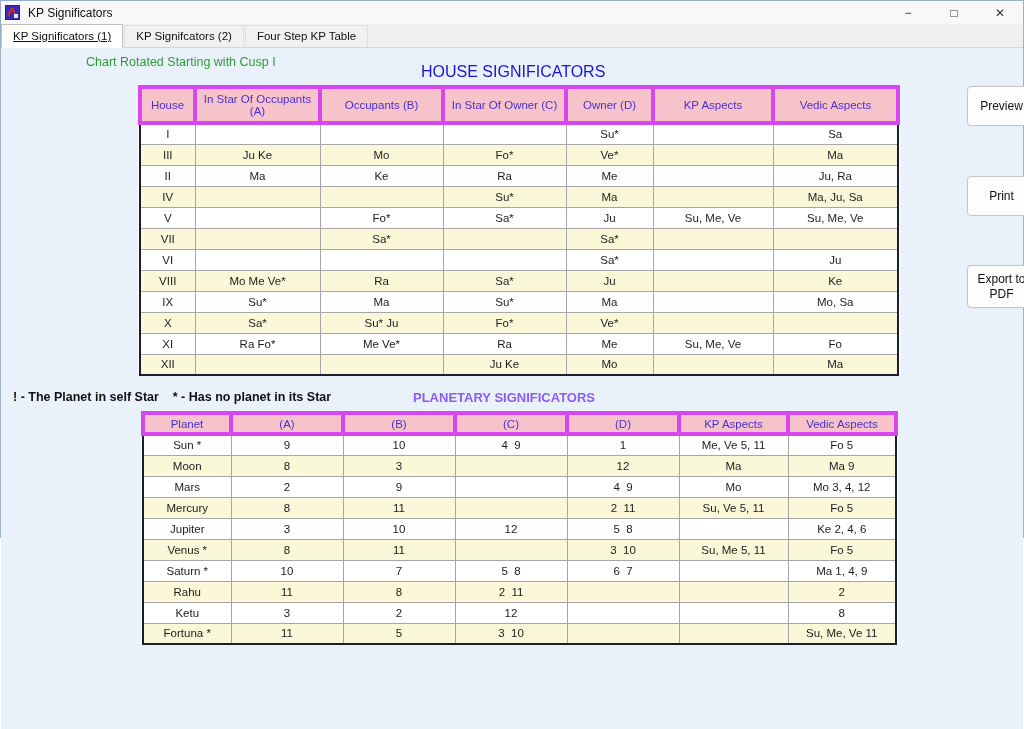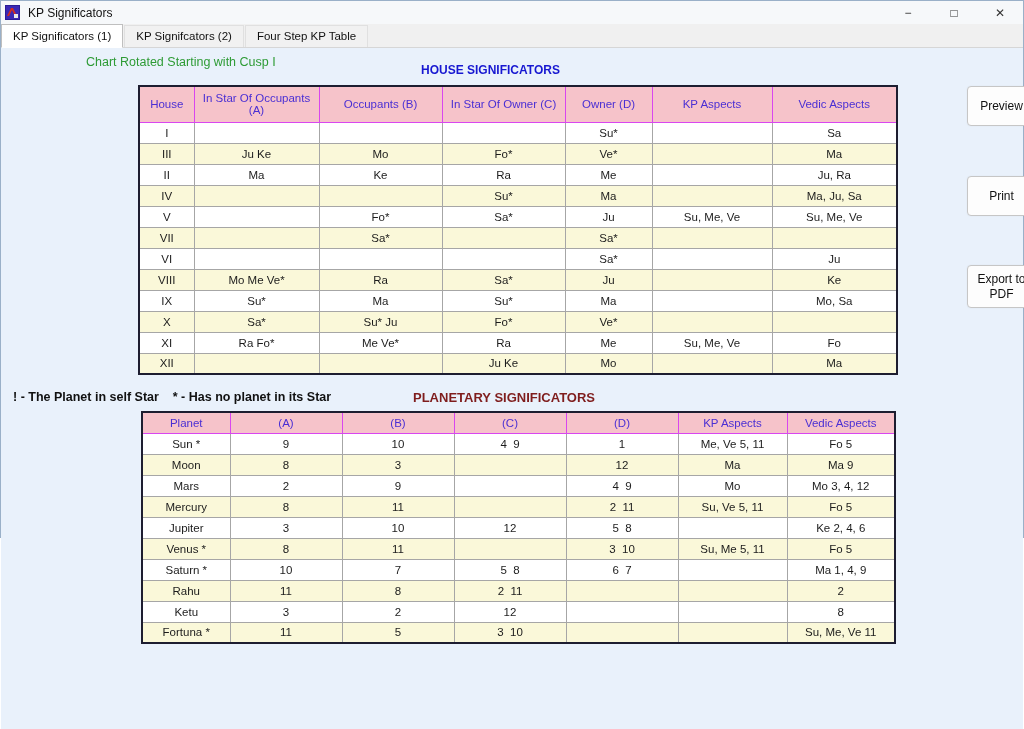--- a/index.html
+++ b/index.html
@@ -10,32 +10,32 @@
   
   .titlebar { position:absolute; left:0; top:0; width:100%; height:23px; background:#f6f8fa; display:flex; align-items:center; }
   .app-icon { width:15px; height:15px; margin:0 8px 0 4px; display:inline-block; }
   .title-text { font-size:12px; color:#111; }
   .win-controls { position:absolute; right:0; top:0; height:23px; display:flex; }
   .win-btn { width:46px; height:23px; display:flex; align-items:center; justify-content:center; font-size:12px; color:#333; cursor:default; }
 
   
   .tabbar { position:absolute; left:0; top:23px; width:100%; height:24px; background:#f0f0f0; border-bottom:1px solid #d6d6d6; display:flex; align-items:flex-end; }
   .tab { padding:4px 11px 5px 11px; font-size:11.5px; color:#111; background:#f1f1f1; border:1px solid #e0e0e0; border-bottom:none; margin-right:1px; white-space:nowrap; }
-  .tab.active { background:#ffffff; border:1px solid #bfbfbf; border-bottom:1px solid #ffffff; margin-bottom:-1px; padding-top:5px; }
+  .tab.active { background:#ffffff; border:1px solid #bfbfbf; border-bottom:1px solid #ffffff; margin-bottom:-1px; padding-top:5px;text-decoration:underline; }
 
   
   .content { position:absolute; left:0; top:48px; width:100%; height:681px; background:#e9f1fb; }
 
   .green-heading { position:absolute; left:85px; top:6px; font-size:12.5px; font-weight:normal; color:#2e9b35; }
-  .blue-heading-1 { position:absolute; left:420px; top:14px; font-size:12px; font-weight:bold; color:#1717d1; }
+  .blue-heading-1 { position:absolute; left:420px; top:14px; font-size:16px; font-weight:normal; color:#1717d1; }
   .footnote { position:absolute; left:12px; top:341px; font-size:12.5px; font-weight:bold; color:#111; white-space:pre; }
-  .blue-heading-2 { position:absolute; left:412px; top:341px; font-size:13px; font-weight:bold; color:#7f1d1d; }
+  .blue-heading-2 { position:absolute; left:412px; top:341px; font-size:13px; font-weight:bold; color:#8b5cf6; }
 
   table.sig { border-collapse:collapse; table-layout:fixed; background:#fff; border:2px solid #1d1d30; }
-  table.sig th { background:#f6c3ca; color:#4a2fd4; font-weight:normal; font-size:11.5px; border:1px solid #d946ef; padding:1px 2px; }
+  table.sig th { background:#f6c3ca; color:#4a2fd4; font-weight:normal; font-size:11.5px; border:4px solid #d946ef; padding:1px 2px; }
   table.sig td { font-size:11.5px; color:#1c1c1c; text-align:center; border:1px solid #a6a6a6; padding:0 2px; white-space:pre; overflow:hidden; }
   table.sig tbody tr:nth-child(even) td { background:#faf8d9; }
   table.sig tbody tr:nth-child(odd)  td { background:#ffffff; }
 
   #house-table { position:absolute; left:137px; top:36px; width:758px; }
   #house-table th { height:36px; }
   #house-table td { height:21px; }
 
   #planet-table { position:absolute; left:140px; top:362px; width:753px; }
   #planet-table th { height:21px; }

